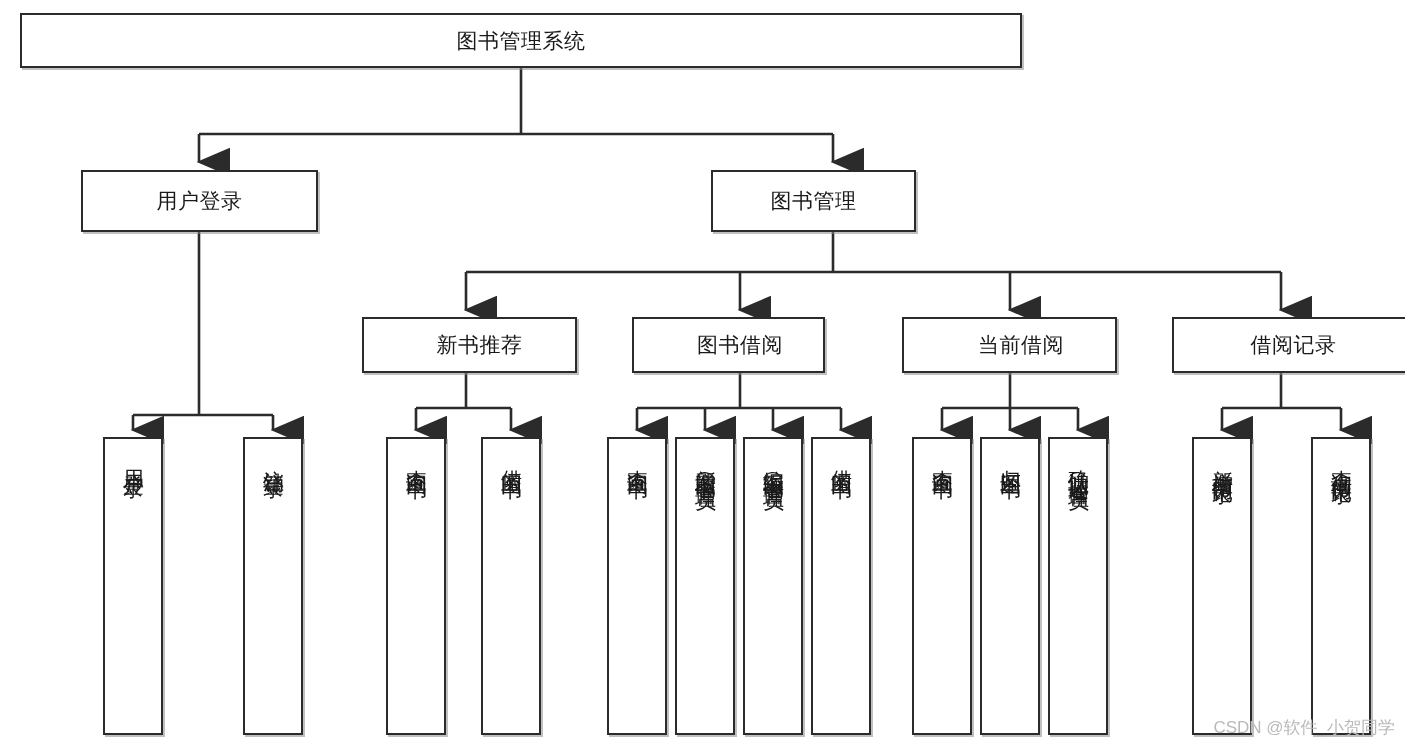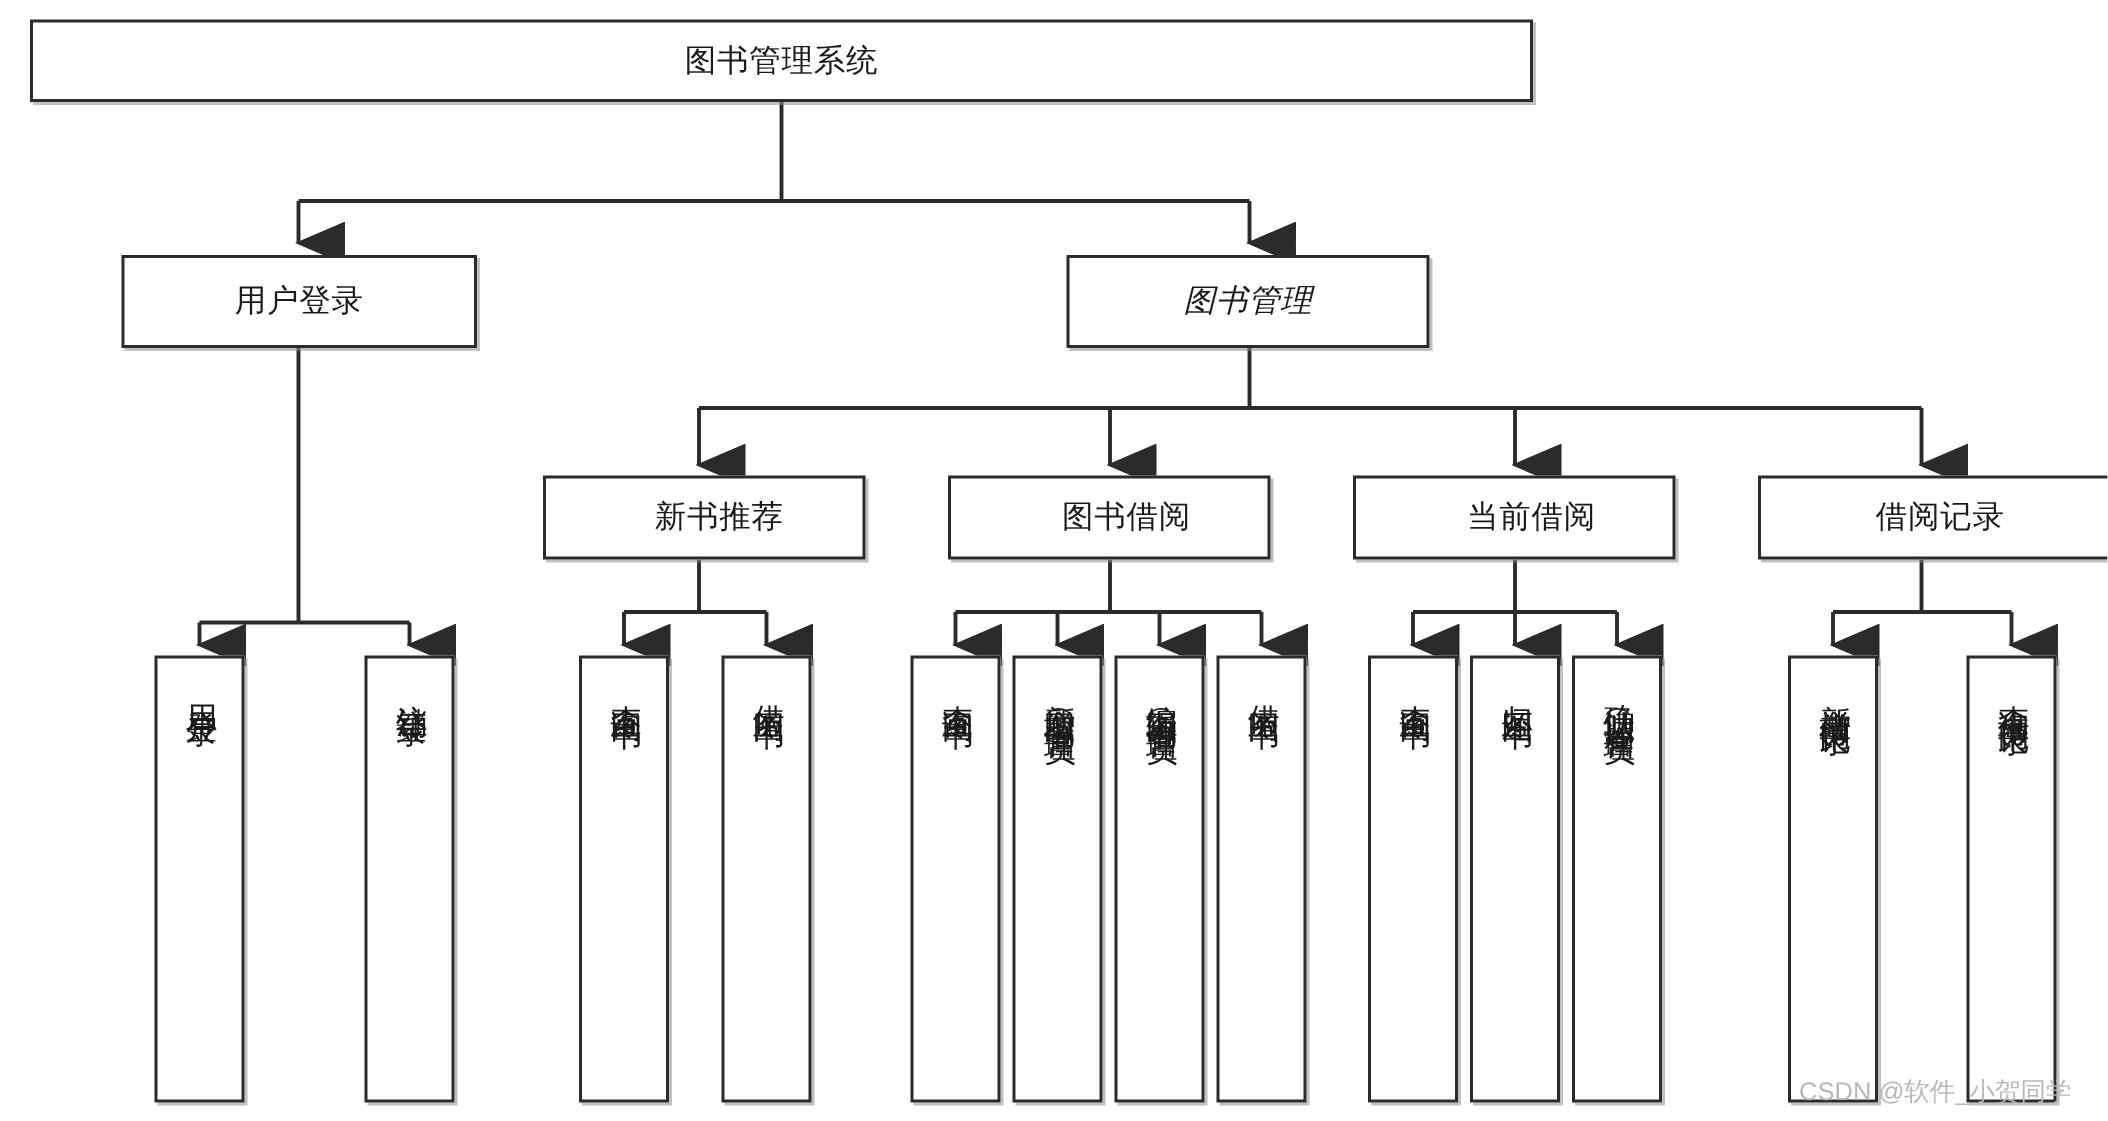--- a/index.html
+++ b/index.html
@@ -52,21 +52,21 @@
     writing-mode: vertical-rl;
     text-orientation: upright;
     font-size: 21px;
     line-height: 1.28;
     letter-spacing: 3px;
     white-space: nowrap;
     text-align: left;
   }
   .watermark {
     position: absolute;
-    right: 24px;
+    right: 10px;
     bottom: 8px;
     font-size: 17px;
     color: #b9b9b9;
     white-space: nowrap;
     user-select: none;
   }
 </style>
 </head>
 <body>
 
@@ -123,28 +123,28 @@
     </g>
   </svg>
 
   <div class="node" style="left:20px; top:13px; width:1002px; height:55px;">
     <span class="label">图书管理系统</span>
   </div>
 
   <div class="node" style="left:81px; top:170px; width:237px; height:62px;">
     <span class="label">用户登录</span>
   </div>
-  <div class="node" style="left:711px; top:170px; width:242px; height:62px;font-style:italic;">
+  <div class="node" style="left:711px; top:170px; width:205px; height:62px;">
     <span class="label">图书管理</span>
   </div>
 
   <div class="node" style="left:362px; top:317px; width:215px; height:56px;padding-left:20px;">
     <span class="label">新书推荐</span>
   </div>
-  <div class="node" style="left:632px; top:317px; width:215px; height:56px;padding-left:23px;">
+  <div class="node" style="left:632px; top:317px; width:193px; height:56px;padding-left:23px;">
     <span class="label">图书借阅</span>
   </div>
   <div class="node" style="left:902px; top:317px; width:215px; height:56px;padding-left:23px;">
     <span class="label">当前借阅</span>
   </div>
   <div class="node" style="left:1172px; top:317px; width:243px; height:56px;">
     <span class="label">借阅记录</span>
   </div>
 
   <div class="node vertical" style="left:103px; top:437px; width:60px; height:298px;">

